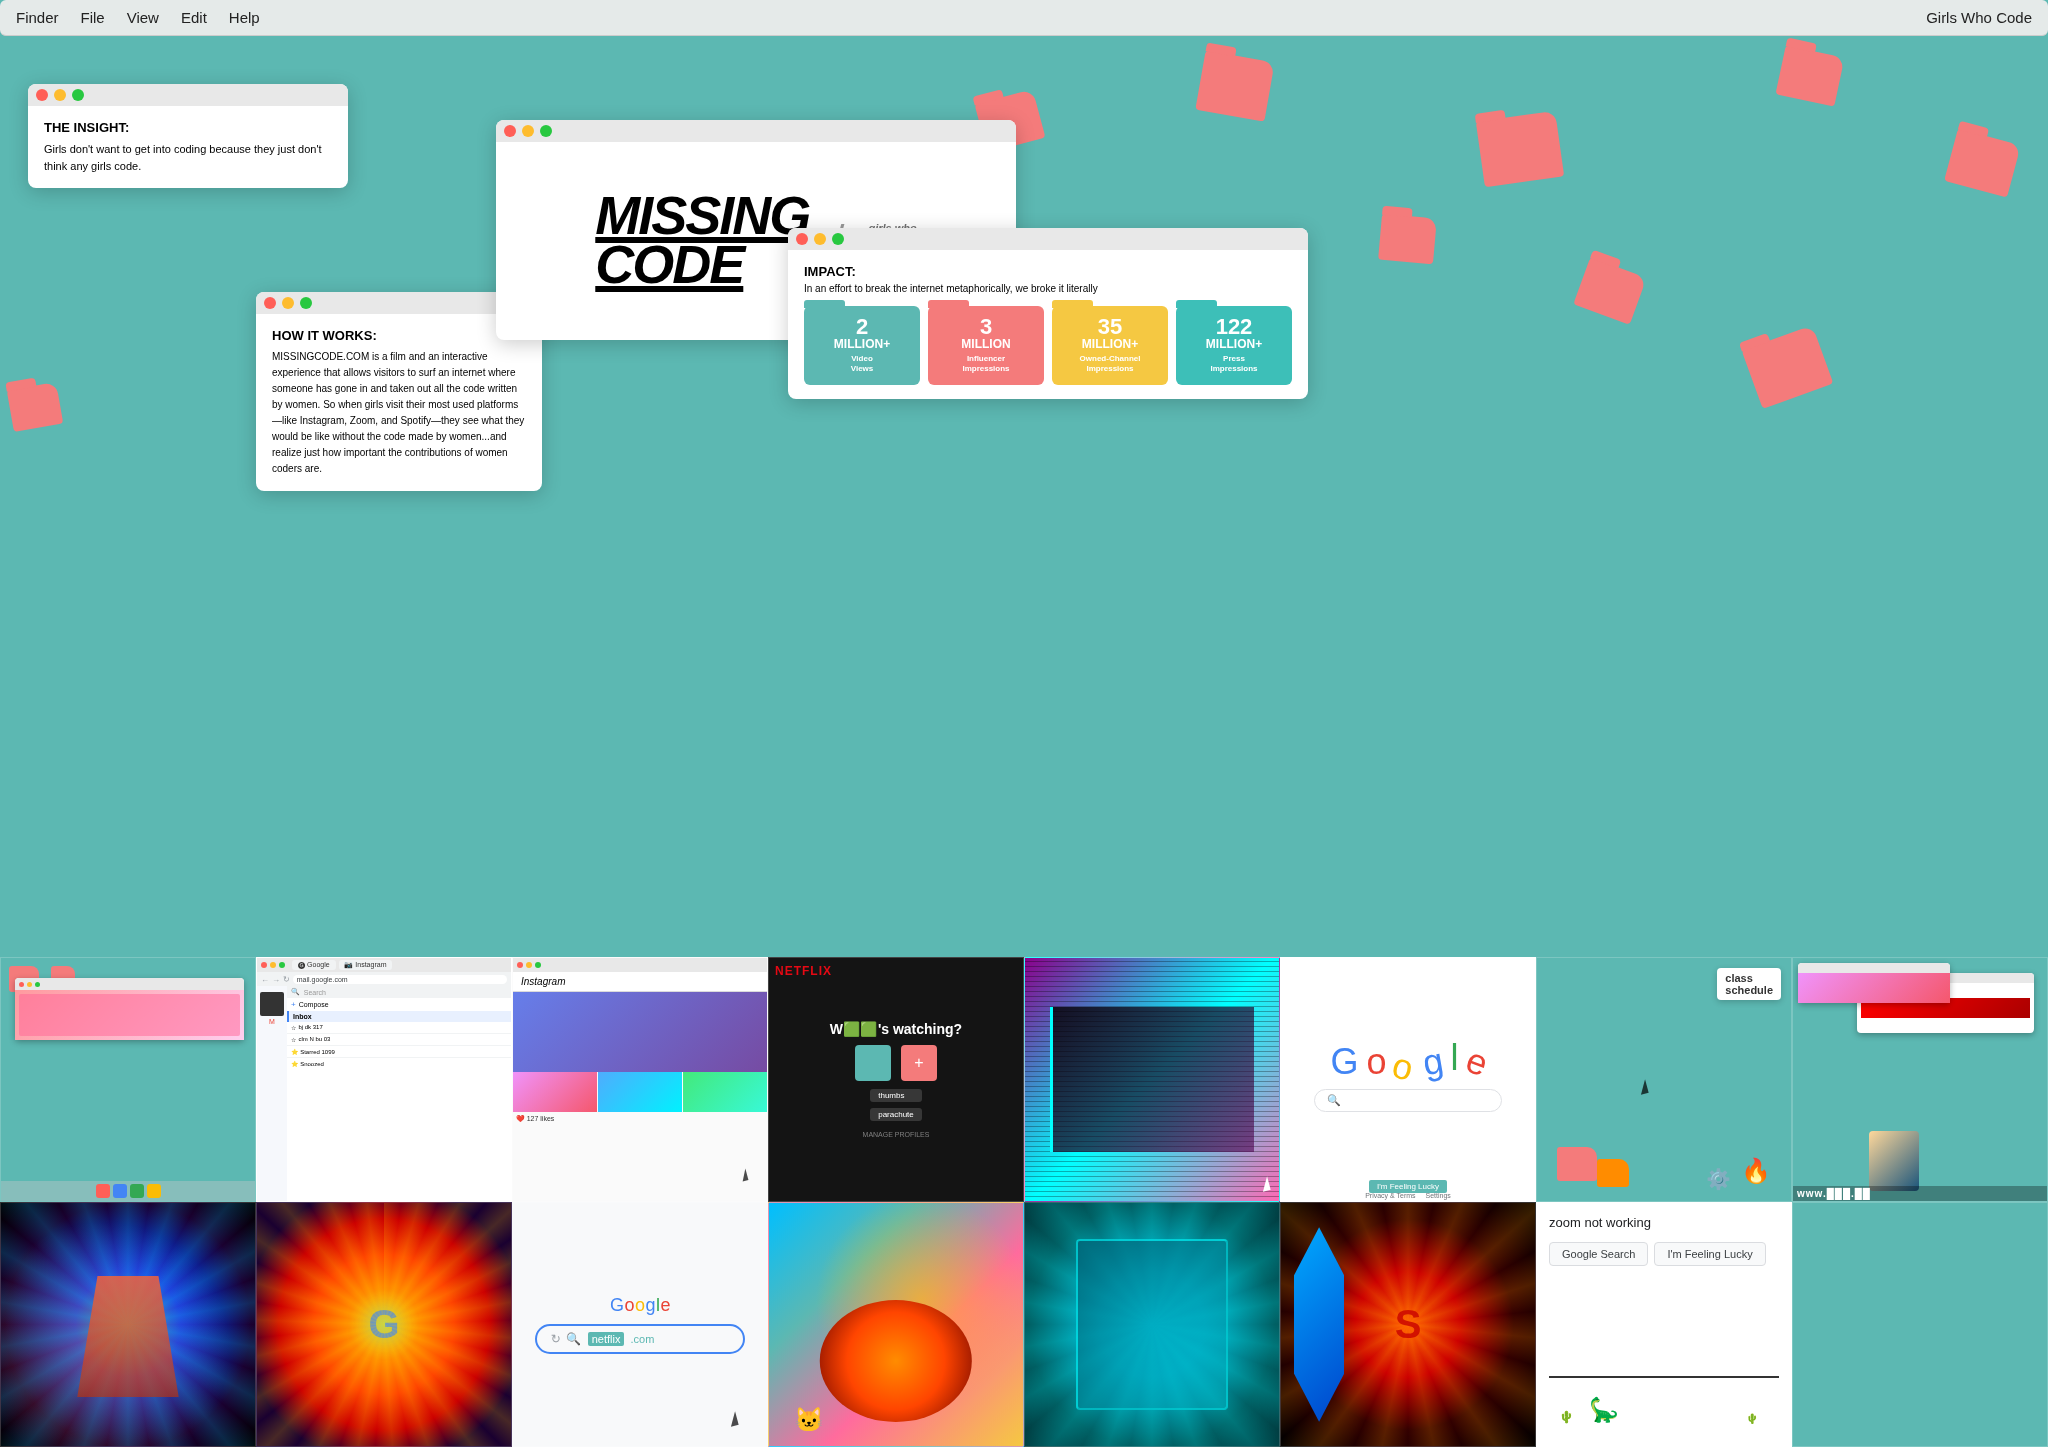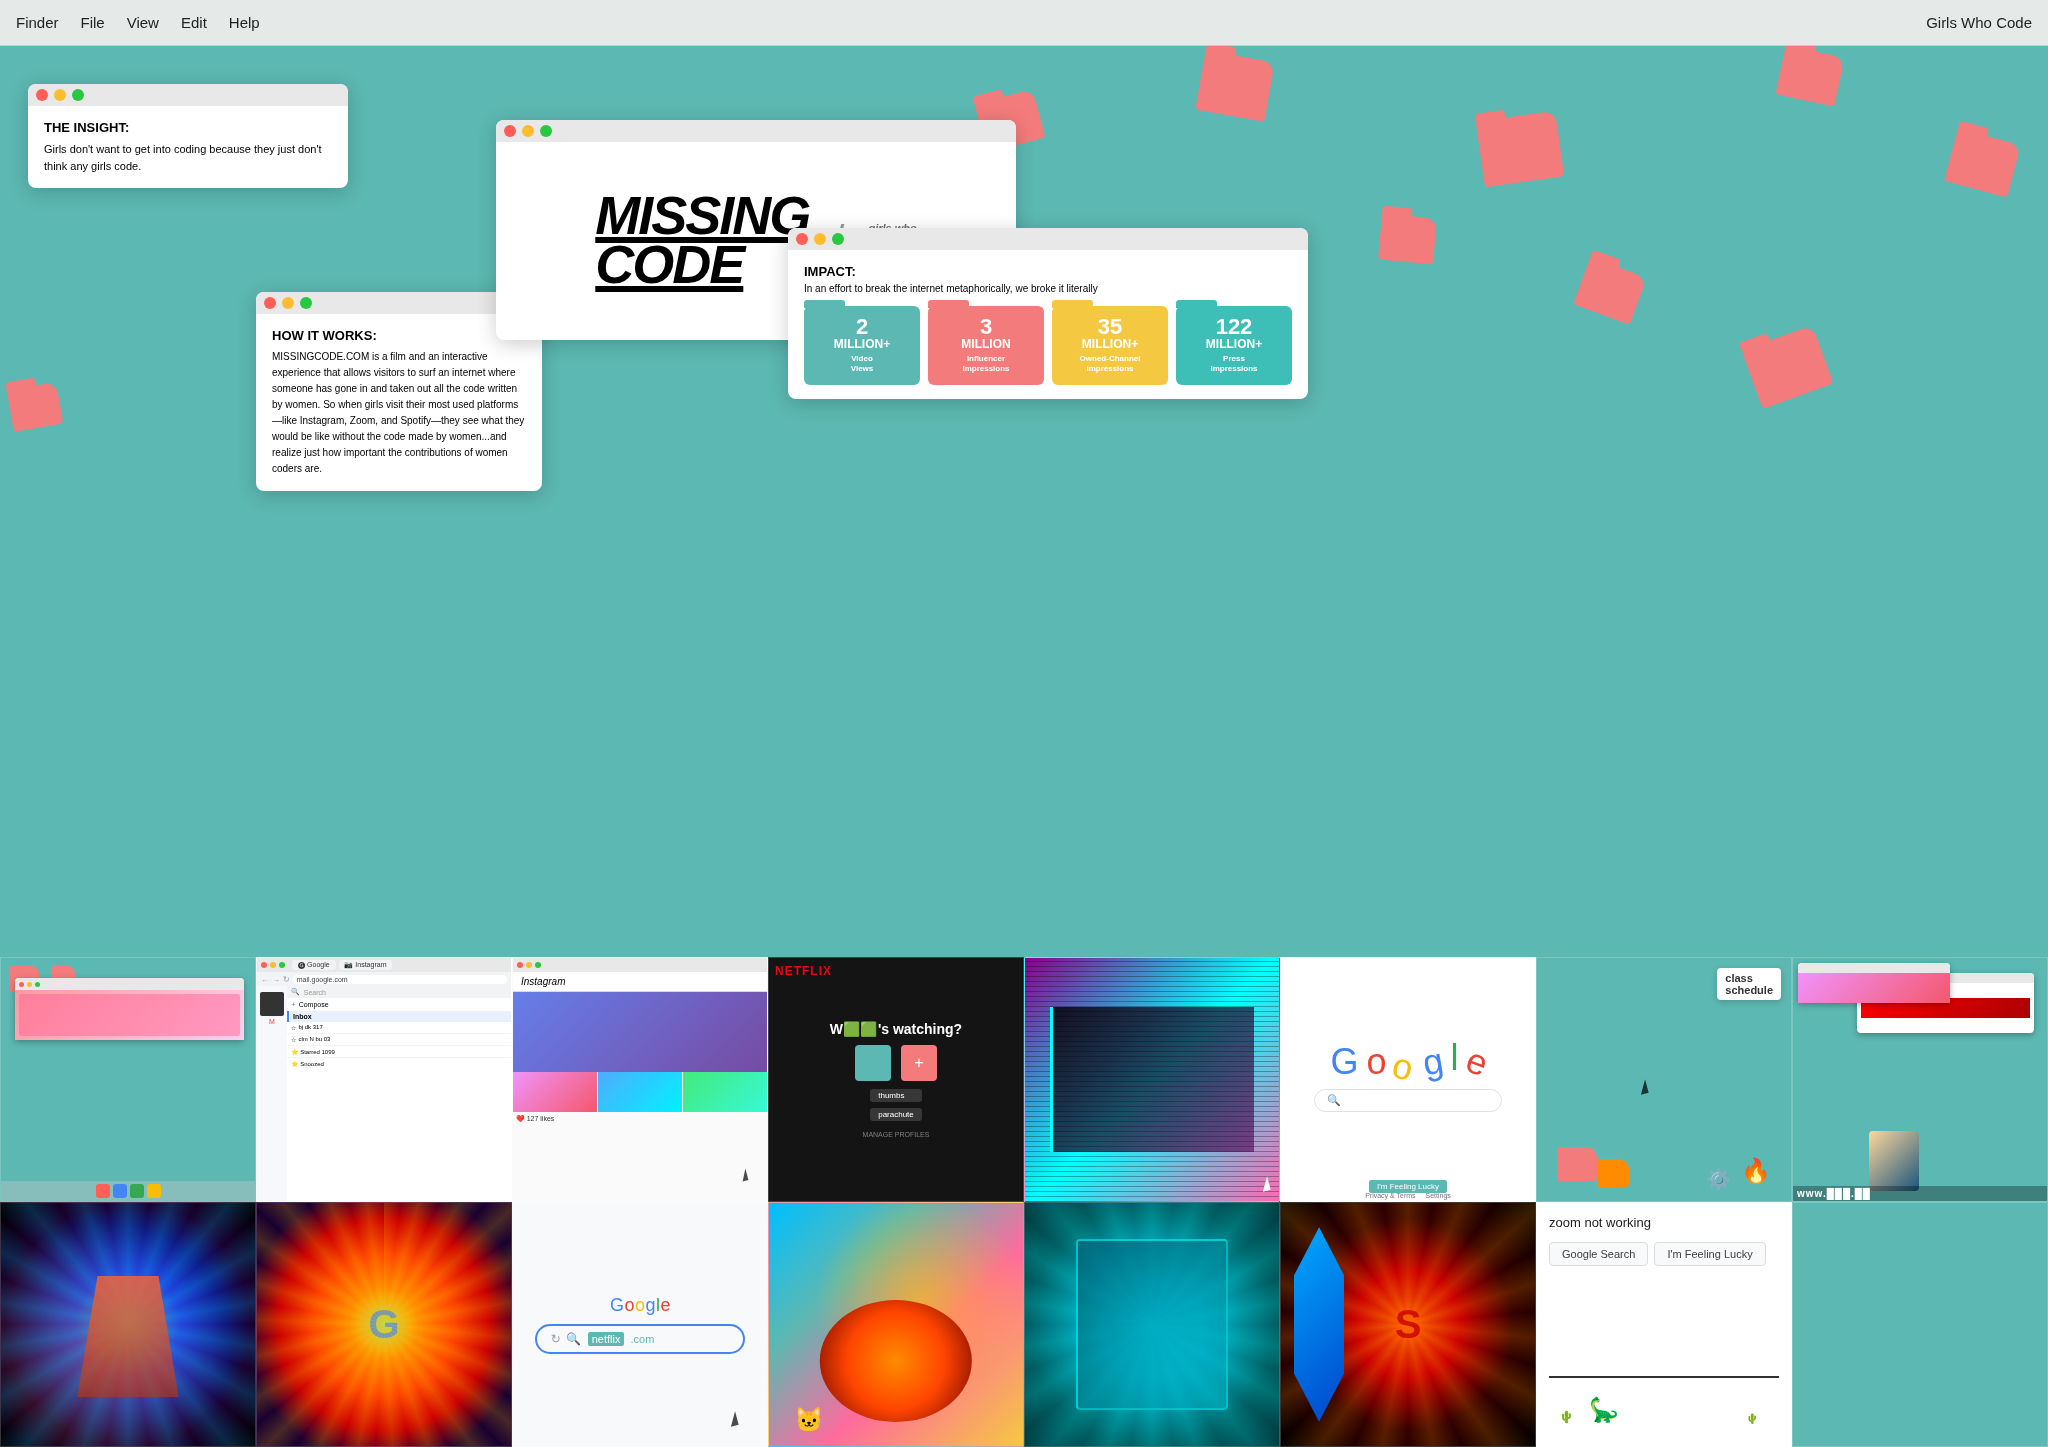--- a/index.html
+++ b/index.html
@@ -10,27 +10,28 @@
       overflow: hidden;
       font-family: -apple-system, BlinkMacSystemFont, 'Helvetica Neue', Arial, sans-serif;
       background: #5cb8b2;
       position: relative;
     }
 
     
     .menubar {
       position: absolute;
       top: 0; left: 0; right: 0;
-      height: 46px;
+      height: 36px;
       background: rgba(236,236,236,0.95);
       display: flex;
       align-items: center;
       padding: 0 16px;
       z-index: 100;
       border-bottom: 1px solid #ccc;
+      border-radius: 6px;
     }
     .menubar-item {
       font-size: 15px;
       font-weight: 500;
       color: #222;
       margin-right: 22px;
       cursor: default;
     }
     .menubar-right {
       margin-left: auto;

